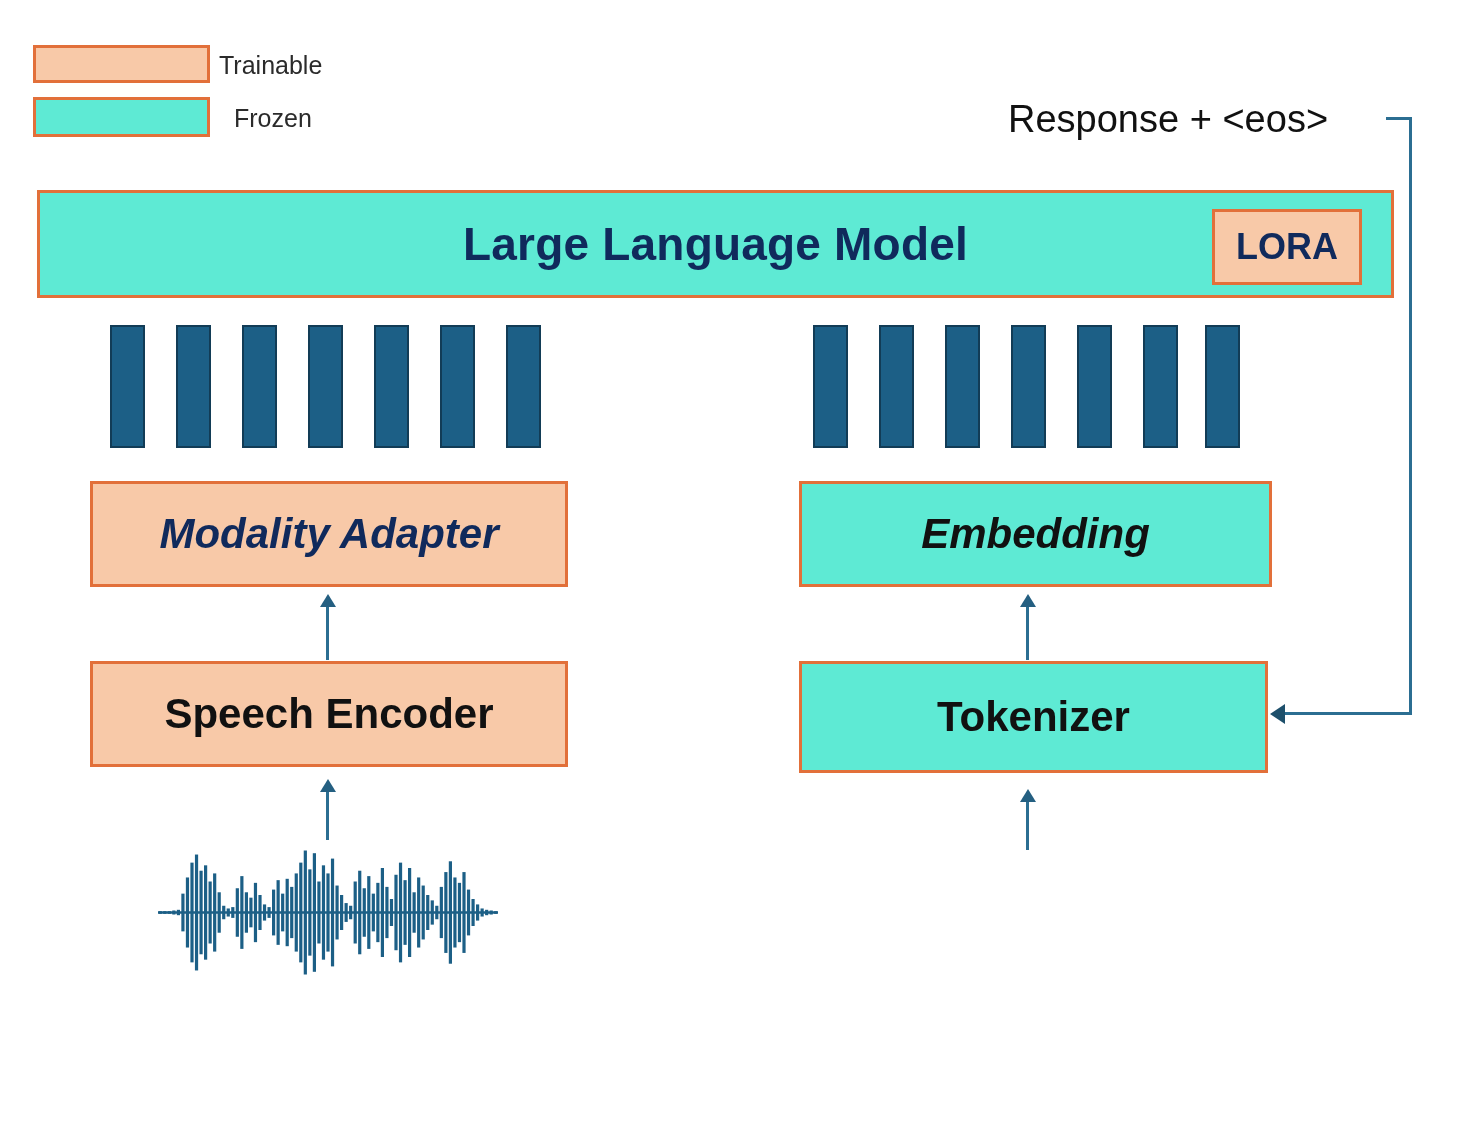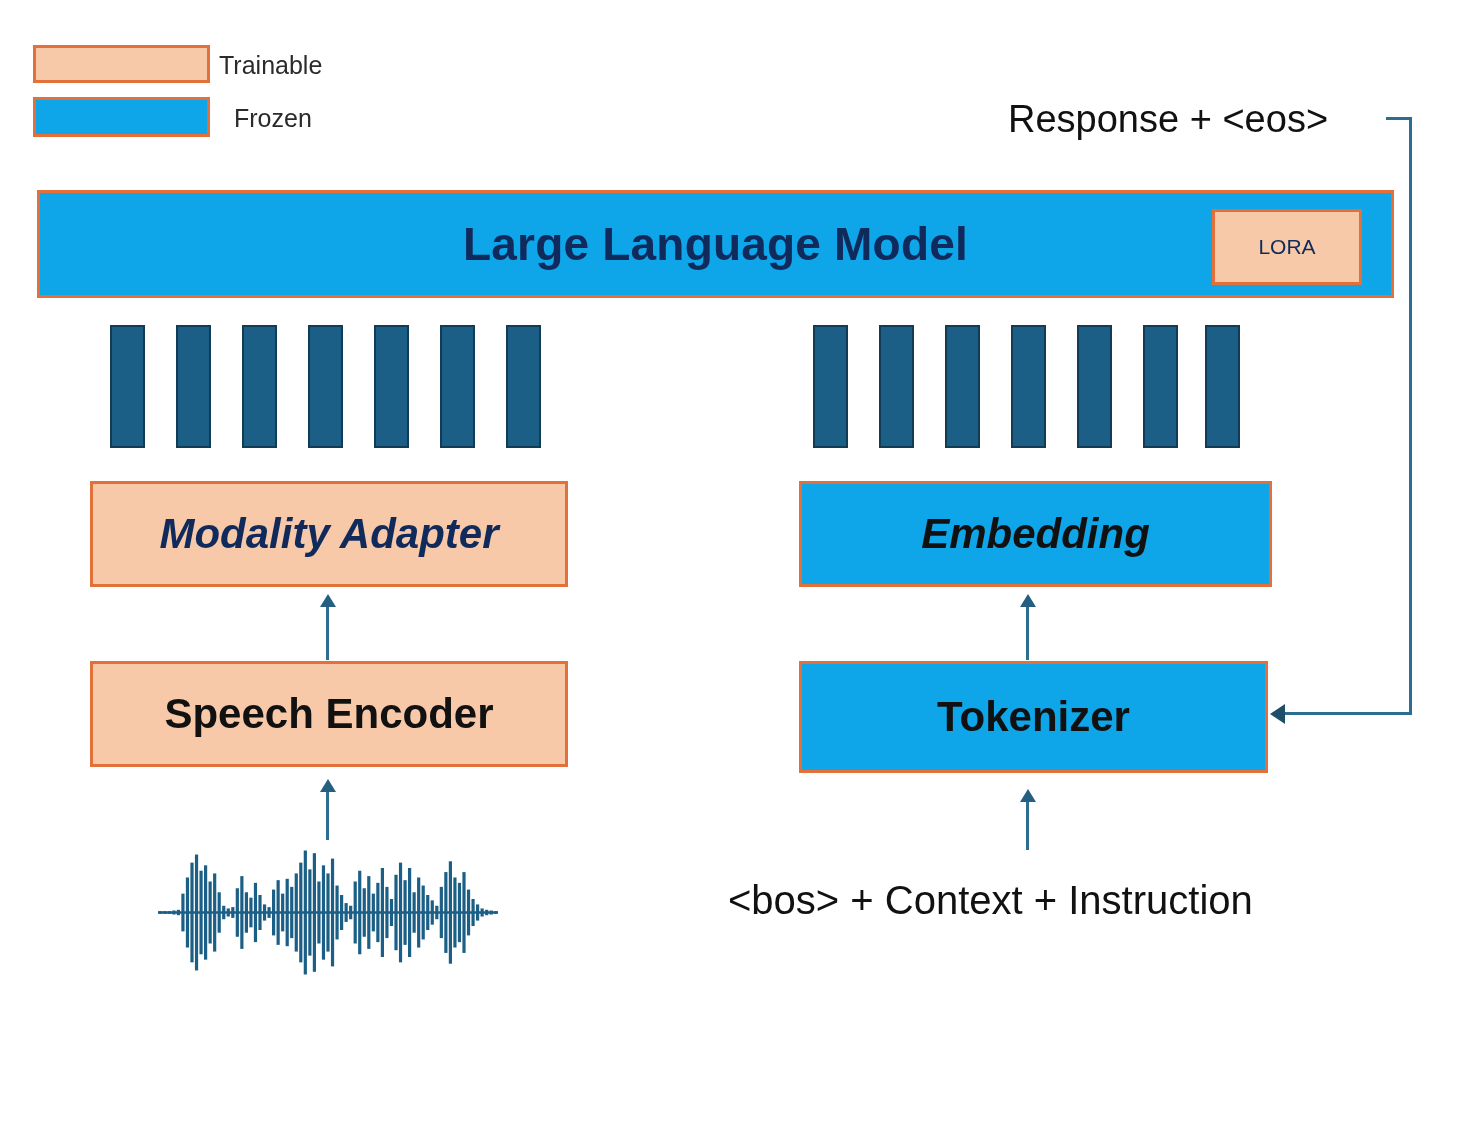--- a/index.html
+++ b/index.html
@@ -23,21 +23,21 @@
     position: absolute;
     box-sizing: border-box;
     border: 3px solid #e2703a;
     display: flex;
     align-items: center;
     justify-content: center;
     text-align: center;
     line-height: 1.05;
   }
   .fill-trainable { background: #f8c9a8; }
-  .fill-frozen    { background: #0ea5e9; }
+  .fill-frozen    { background: #5eead4; }
 
   .txt-navy  { color: #102a5c; }
   .txt-black { color: #111111; }
 
   
   .legend-swatch {
     position: absolute;
     box-sizing: border-box;
     border: 3px solid #e2703a;
   }
@@ -48,22 +48,22 @@
     white-space: nowrap;
   }
 
   
   .llm-title {
     font-size: 46px;
     font-weight: 700;
     letter-spacing: 0.2px;
   }
   .lora-title {
-    font-size: 21px;
-    font-weight: 400;
+    font-size: 36px;
+    font-weight: 700;
   }
   .midbox-title {
     font-size: 42px;
     font-weight: 700;
     font-style: italic;
   }
   .lowbox-title {
     font-size: 42px;
     font-weight: 700;
   }
@@ -172,21 +172,20 @@
     <span class="lowbox-title txt-black">Speech Encoder</span>
   </div>
 
   <div class="box fill-frozen" style="left:799px; top:661px; width:469px; height:112px;">
     <span class="lowbox-title txt-black">Tokenizer</span>
   </div>
 
   <div class="v-arrow" style="left:326px; top:790px; height:50px;"></div>
   <div class="v-arrow" style="left:1026px; top:800px; height:50px;"></div>
 
-  <div class="free-text" style="left:728px; top:878px; font-size:40px;">&lt;bos&gt; + Context + Instruction</div>
 
   <div class="wave-wrap" style="left:158px; top:845px; width:340px; height:135px;">
     <svg id="wave-svg" width="340" height="135" viewBox="0 0 340 135" preserveAspectRatio="none">
       <line x1="0" y1="67.5" x2="340" y2="67.5" stroke="#1c5f86" stroke-width="2.5"></line>
       <g id="wave-bars" stroke="#1c5f86" stroke-width="3.2" stroke-linecap="butt">
           <line x1="2.27" x2="2.27" y1="66.15" y2="68.85"></line>
           <line x1="6.80" x2="6.80" y1="66.15" y2="68.85"></line>
           <line x1="11.33" x2="11.33" y1="66.15" y2="68.85"></line>
           <line x1="15.87" x2="15.87" y1="65.48" y2="69.52"></line>
           <line x1="20.40" x2="20.40" y1="64.80" y2="70.20"></line>

